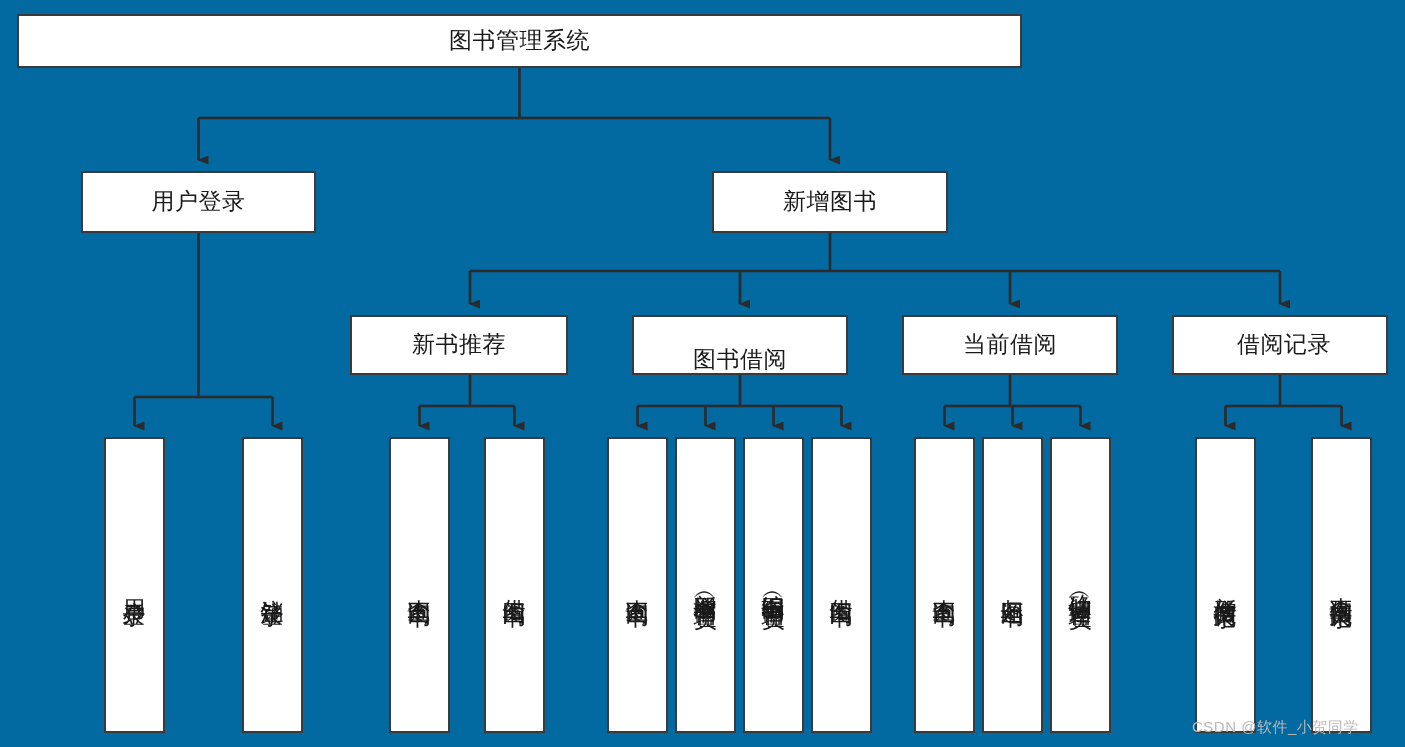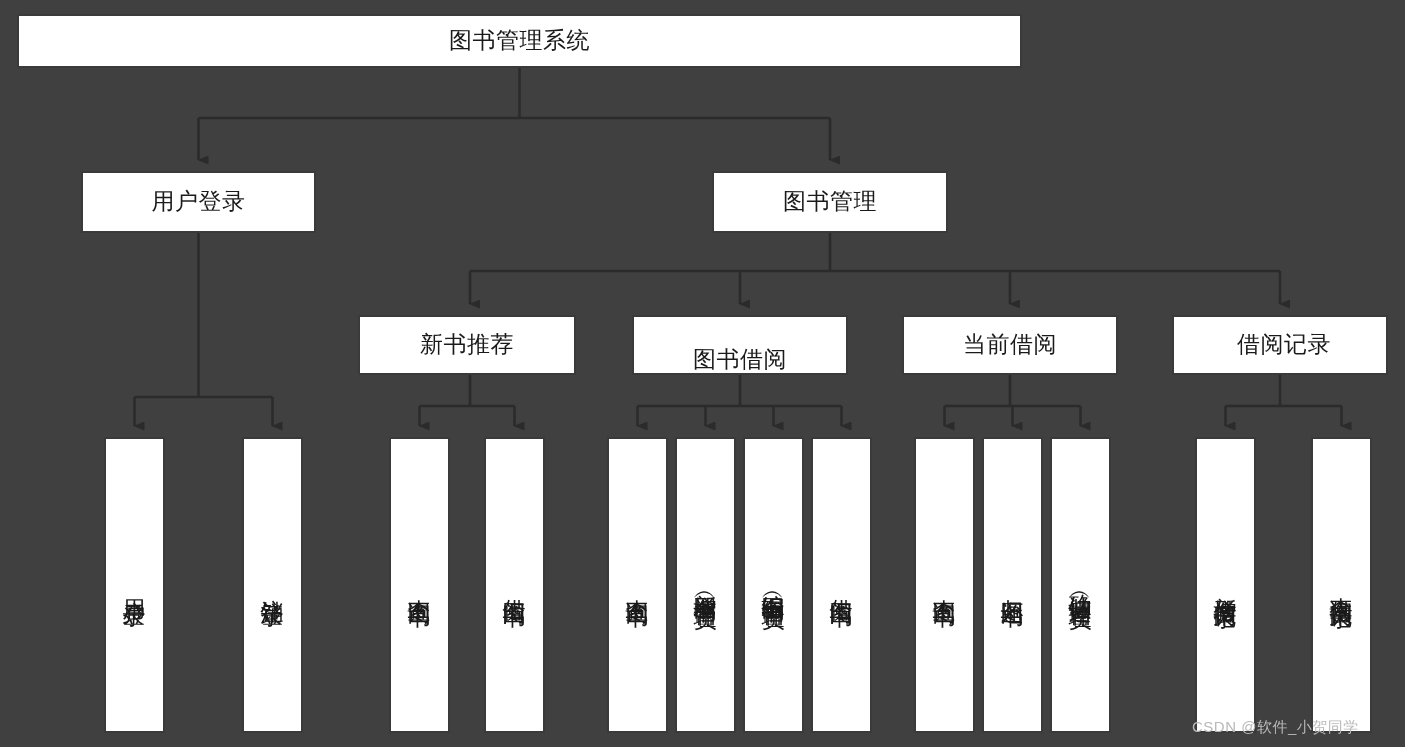--- a/index.html
+++ b/index.html
@@ -7,21 +7,21 @@
     padding: 0;
     background: #ffffff;
   }
   body {
     font-family: "Liberation Sans", "DejaVu Sans", sans-serif;
   }
   #diagram-root {
     position: relative;
     width: 1405px;
     height: 747px;
-    background: #404040;
+    background: #0369a1;
     overflow: hidden;
   }
   #diagram-svg {
     position: absolute;
     left: 0;
     top: 0;
     width: 1405px;
     height: 747px;
   }
   .node {
@@ -114,23 +114,23 @@
   </svg>
 
   <div id="nodes-layer">
       <div class="node horizontal" style="left: 17px; top: 14px; width: 1005px; height: 54px;">
         <span class="node-label">图书管理系统</span>
       </div>
       <div class="node horizontal" style="left: 81px; top: 171px; width: 235px; height: 62px;">
         <span class="node-label">用户登录</span>
       </div>
       <div class="node horizontal" style="left: 712px; top: 171px; width: 236px; height: 62px;">
-        <span class="node-label">图书管理</span>
+        <span class="node-label">新增图书</span>
       </div>
-      <div class="node horizontal" style="left: 358px; top: 315px; width: 218px; height: 60px;">
+      <div class="node horizontal" style="left: 350px; top: 315px; width: 218px; height: 60px;">
         <span class="node-label">新书推荐</span>
       </div>
       <div class="node horizontal" style="left: 632px; top: 315px; width: 216px; height: 60px; align-items: flex-end;">
         <span class="node-label">图书借阅</span>
       </div>
       <div class="node horizontal" style="left: 902px; top: 315px; width: 216px; height: 60px;">
         <span class="node-label">当前借阅</span>
       </div>
       <div class="node horizontal" style="left: 1172px; top: 315px; width: 216px; height: 60px; padding-left: 8px;">
         <span class="node-label">借阅记录</span>

